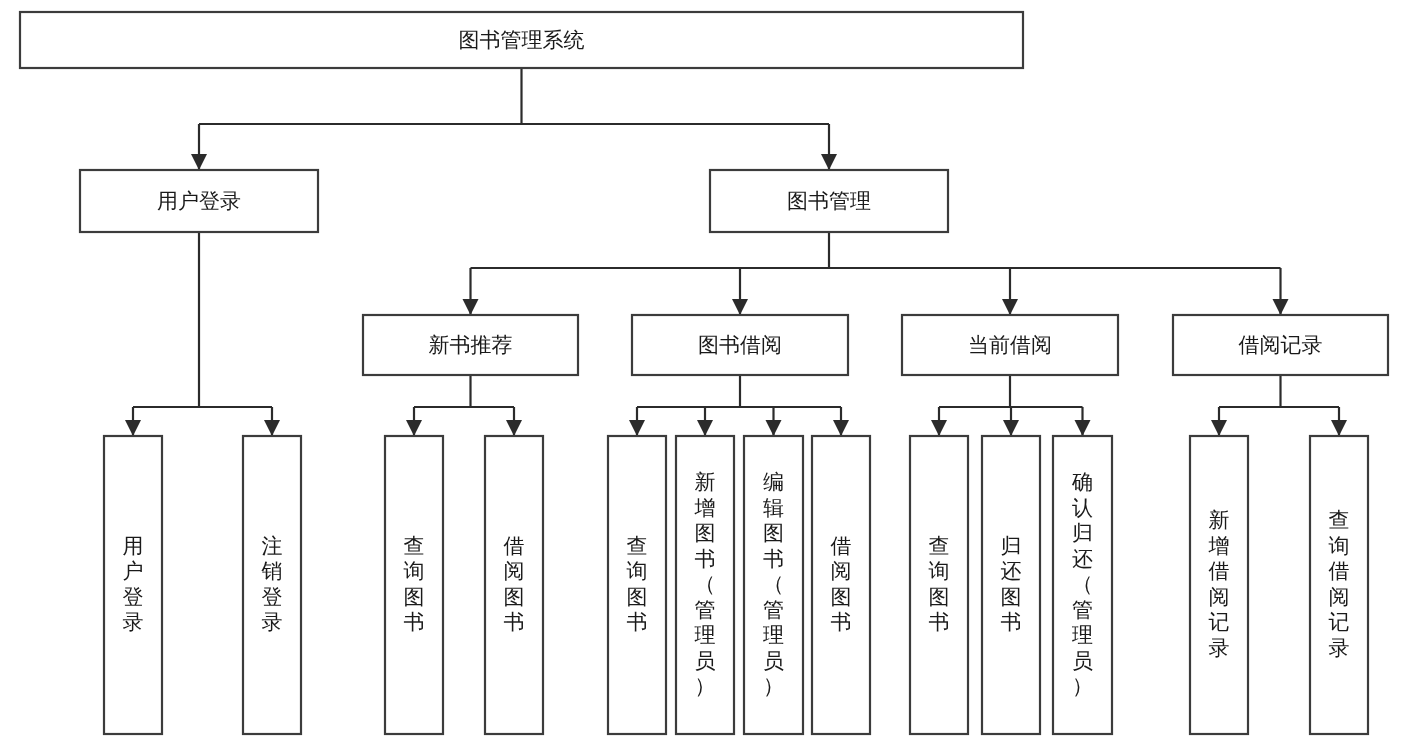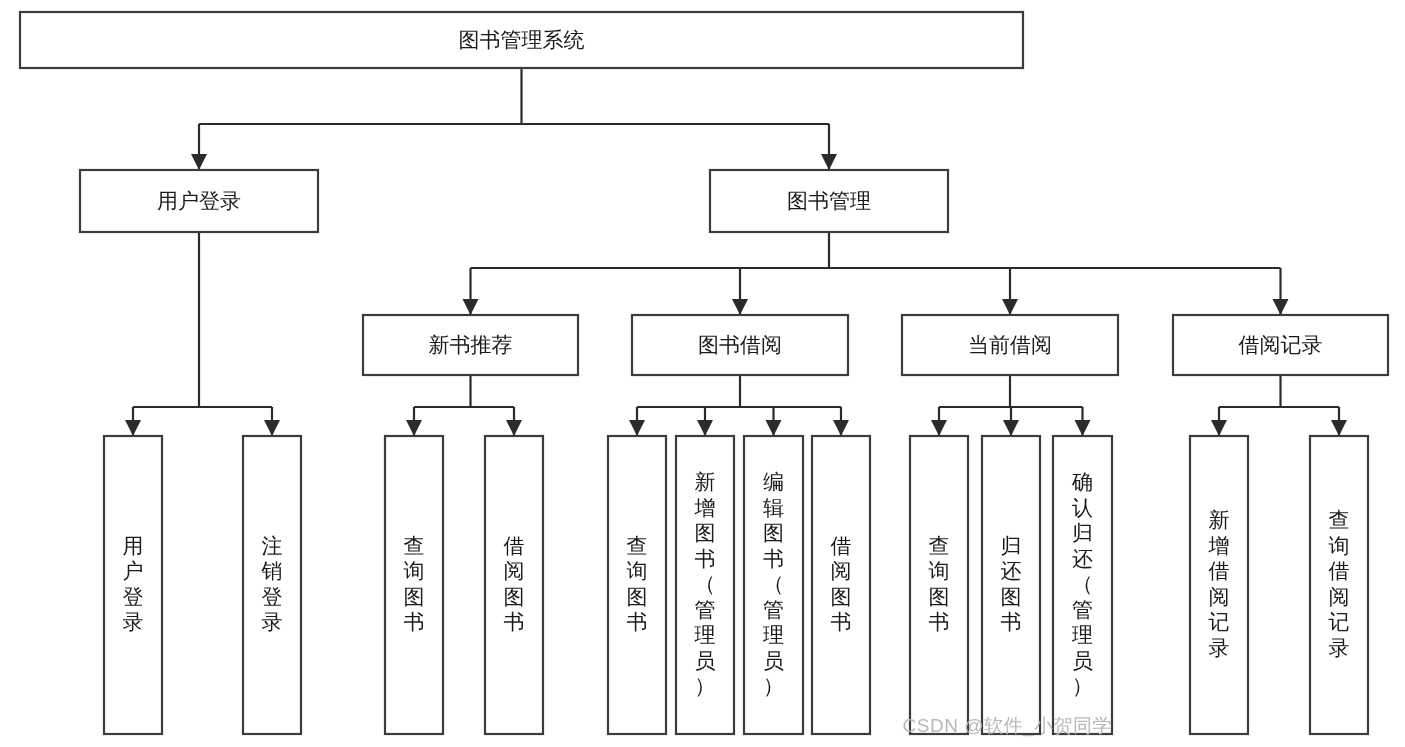--- a/index.html
+++ b/index.html
@@ -203,15 +203,14 @@
           <rect x="1190" y="436" width="58" height="298" class="node-box"></rect>
           <text x="1219" class="node-label label-v"><tspan x="1219" y="521.25">新</tspan><tspan x="1219" y="546.75">增</tspan><tspan x="1219" y="572.25">借</tspan><tspan x="1219" y="597.75">阅</tspan><tspan x="1219" y="623.25">记</tspan><tspan x="1219" y="648.75">录</tspan></text>
         </g>
         <g>
           <rect x="1310" y="436" width="58" height="298" class="node-box"></rect>
           <text x="1339" class="node-label label-v"><tspan x="1339" y="521.25">查</tspan><tspan x="1339" y="546.75">询</tspan><tspan x="1339" y="572.25">借</tspan><tspan x="1339" y="597.75">阅</tspan><tspan x="1339" y="623.25">记</tspan><tspan x="1339" y="648.75">录</tspan></text>
         </g>
       </g>
   </svg>
 
-  <div class="watermark">CSDN @软件_小贺同学</div>
 
 </div>
 
 </body></html>

